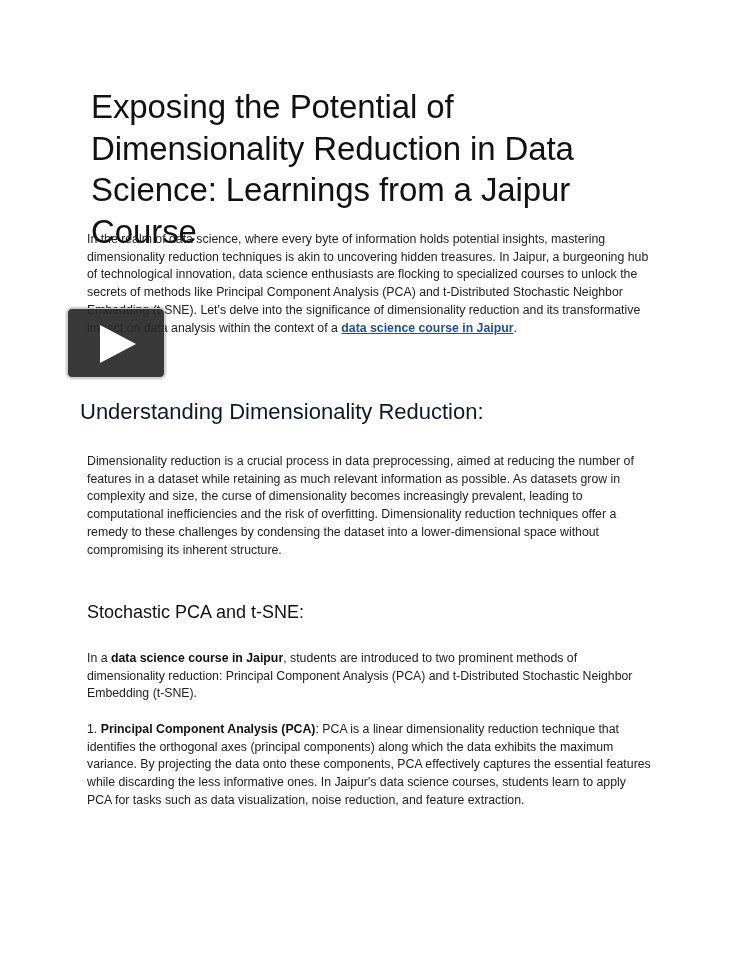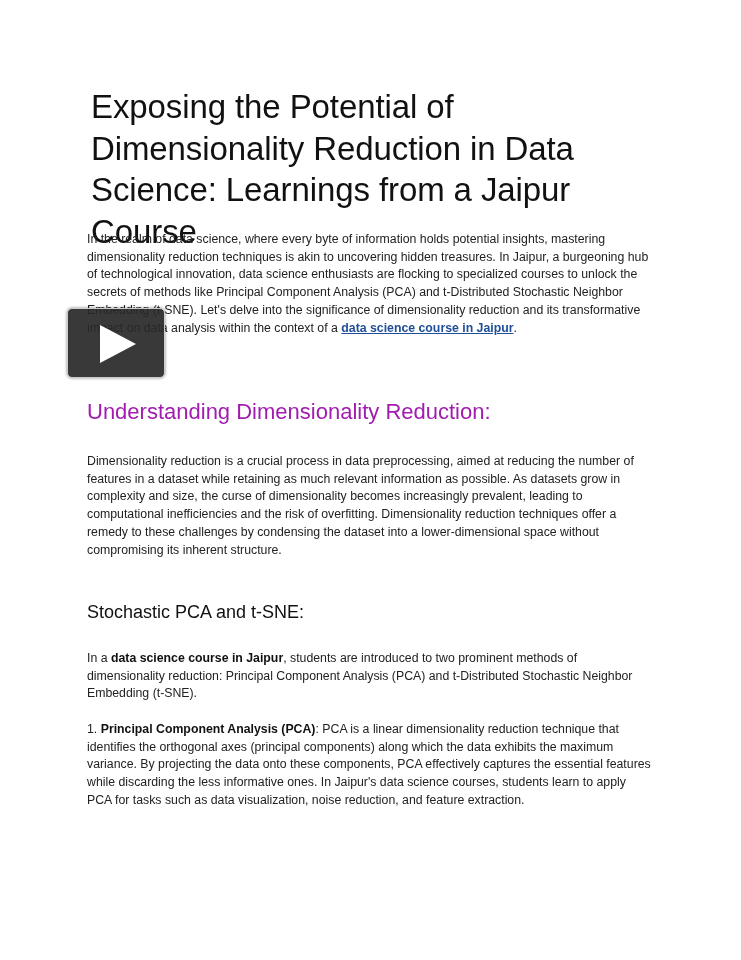--- a/index.html
+++ b/index.html
@@ -4,21 +4,21 @@
   <style>
     html, body { margin: 0; padding: 0; background: #ffffff; }
     body { width: 741px; height: 960px; position: relative; overflow: hidden;
            font-family: "Liberation Sans", sans-serif; color: #1a1a1a; }
     .page { position: absolute; left: 0; top: 0; width: 741px; height: 960px; }
     .title { position: absolute; left: 87px; top: 82px; width: 580px;
              font-size: 33px; line-height: 41.5px; font-weight: normal; margin: 4px;
              letter-spacing: -0.1px; color: #111; }
     .para { position: absolute; left: 87px; width: 565px; font-size: 12.3px;
             line-height: 17.7px; margin: 0; color: #222; }
-    .h2 { position: absolute; left: 87px; font-size: 22px; margin: 0; font-weight: normal; color: #a21caf; }
+    .h2 { position: absolute; left: 80px; font-size: 22px; margin: 0; font-weight: normal; color: #0f172a; }
     .h3 { position: absolute; left: 87px; font-size: 18px; margin: 0; font-weight: normal; color: #111; }
     .link { color: #1f4e9a; text-decoration: underline; font-weight: bold; cursor: pointer; }
     b { font-weight: bold; color: #111; }
     .play { position: absolute; left: 67px; top: 308px; width: 98px; height: 70px;
             background: rgba(40,40,40,0.92); border-radius: 5px;
             box-shadow: 0 0 3px rgba(0,0,0,0.5); cursor: pointer;
             border: 1px solid #ccc; box-sizing: border-box; }
     .play svg { position: absolute; left: 30px; top: 14px; }
   </style>
 </head>

